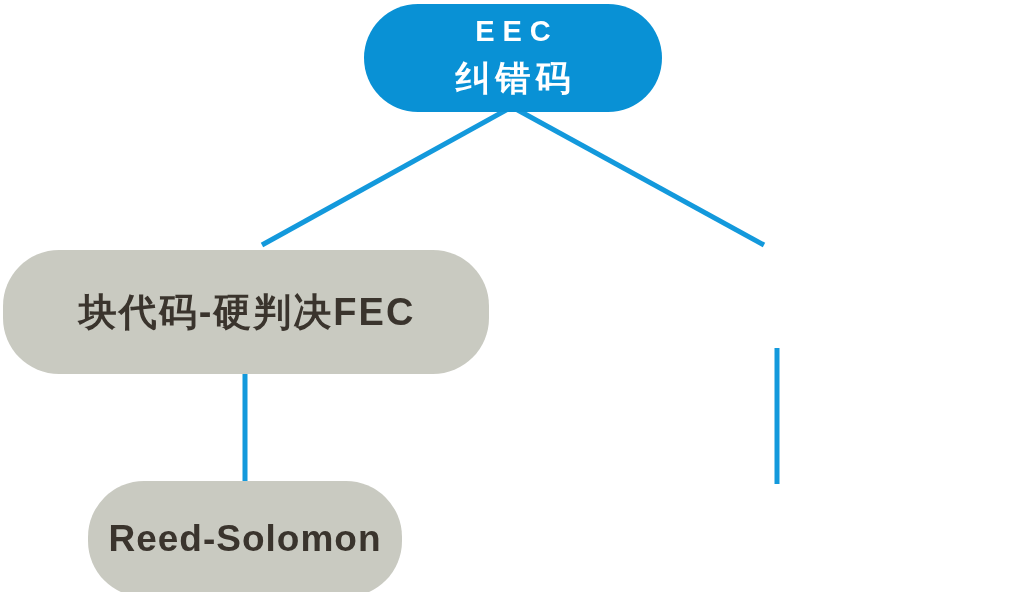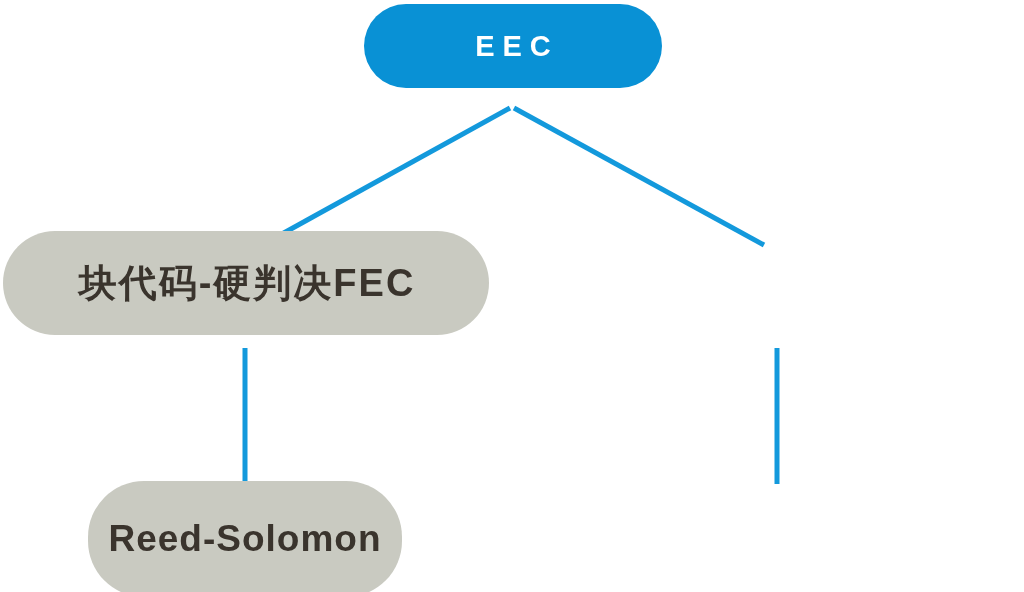--- a/index.html
+++ b/index.html
@@ -29,40 +29,40 @@
     justify-content: center;
     border-radius: 56px;
     box-sizing: border-box;
     text-align: center;
     white-space: nowrap;
   }
   .node-root {
     left: 364px;
     top: 4px;
     width: 298px;
-    height: 84px;
+    height: 108px;
     background: var(--root_fill, #0991d5);
     color: var(--text_light, #ffffff);
     flex-direction: column;
     gap: 7px;
     font-weight: bold;
   }
   .root-line1 {
     font-size: 29px;
     letter-spacing: 8px;
     text-indent: 8px;
   }
   .root-line2 {
     font-size: 35px;
     letter-spacing: 5px;
     text-indent: 5px;
   }
   .node-mid {
-    top: 231px;
-    height: 104px;
+    top: 250px;
+    height: 124px;
     color: var(--text_dark, #3a342d);
     font-size: 38px;
     font-weight: bold;
     letter-spacing: 2px;
     text-indent: 2px;
   }
   .node-block {
     left: 3px;
     width: 486px;
     background: var(--block_fill, #c9cac1);
@@ -98,20 +98,21 @@
 
   <svg class="connectors" viewBox="0 0 1024 592" xmlns="http://www.w3.org/2000/svg">
     <line x1="510" y1="108" x2="262" y2="245" stroke-width="5" stroke="#1399dc"></line>
     <line x1="514" y1="108" x2="764" y2="245" stroke-width="5" stroke="#1399dc"></line>
     <line x1="245" y1="348" x2="245" y2="484" stroke-width="5" stroke="#1399dc"></line>
     <line x1="777" y1="348" x2="777" y2="484" stroke-width="5" stroke="#1399dc"></line>
   </svg>
 
   <div class="node node-root">
     <span class="root-line1">EEC</span>
+    <span class="root-line2">纠错码</span>
   </div>
 
   <div class="node node-mid node-block">
     <span>块代码-硬判决FEC</span>
   </div>
 
 
   <div class="node node-leaf node-leaf-left">
     <span>Reed-Solomon</span>
   </div>

